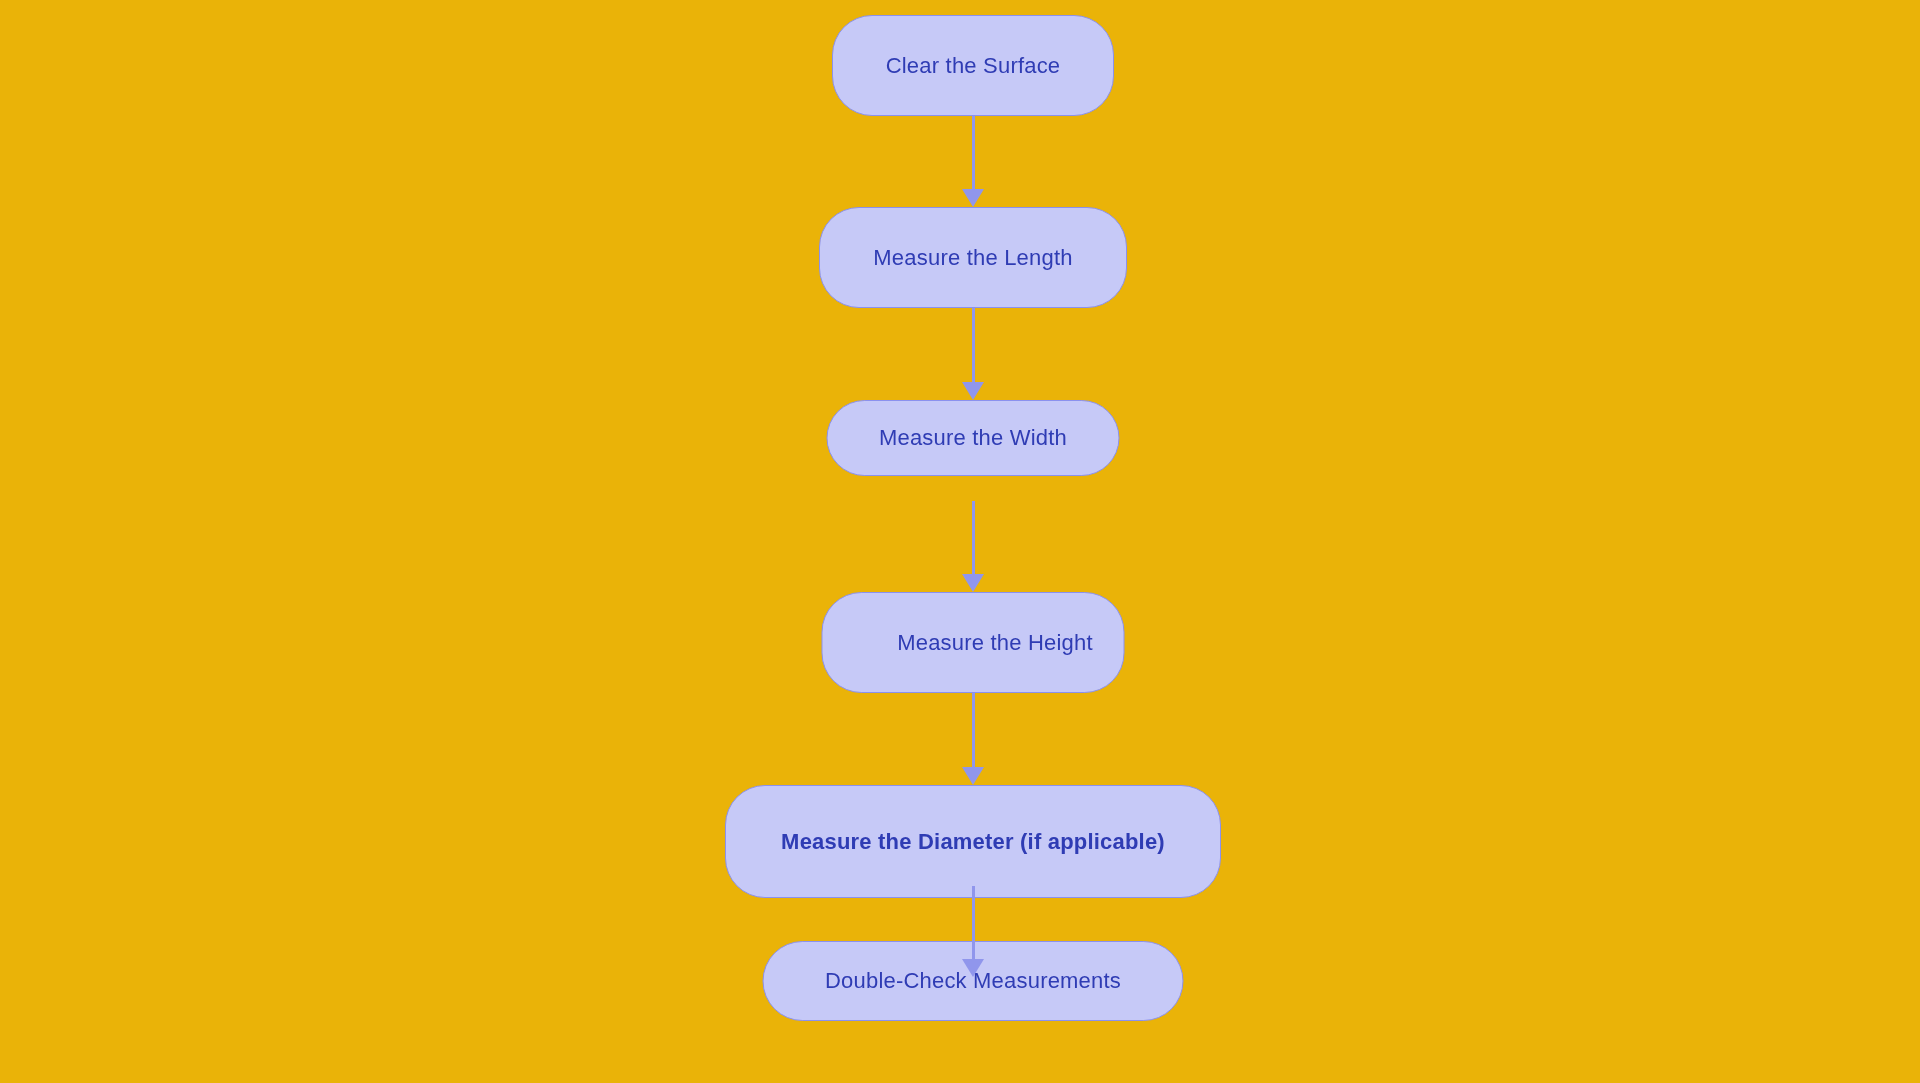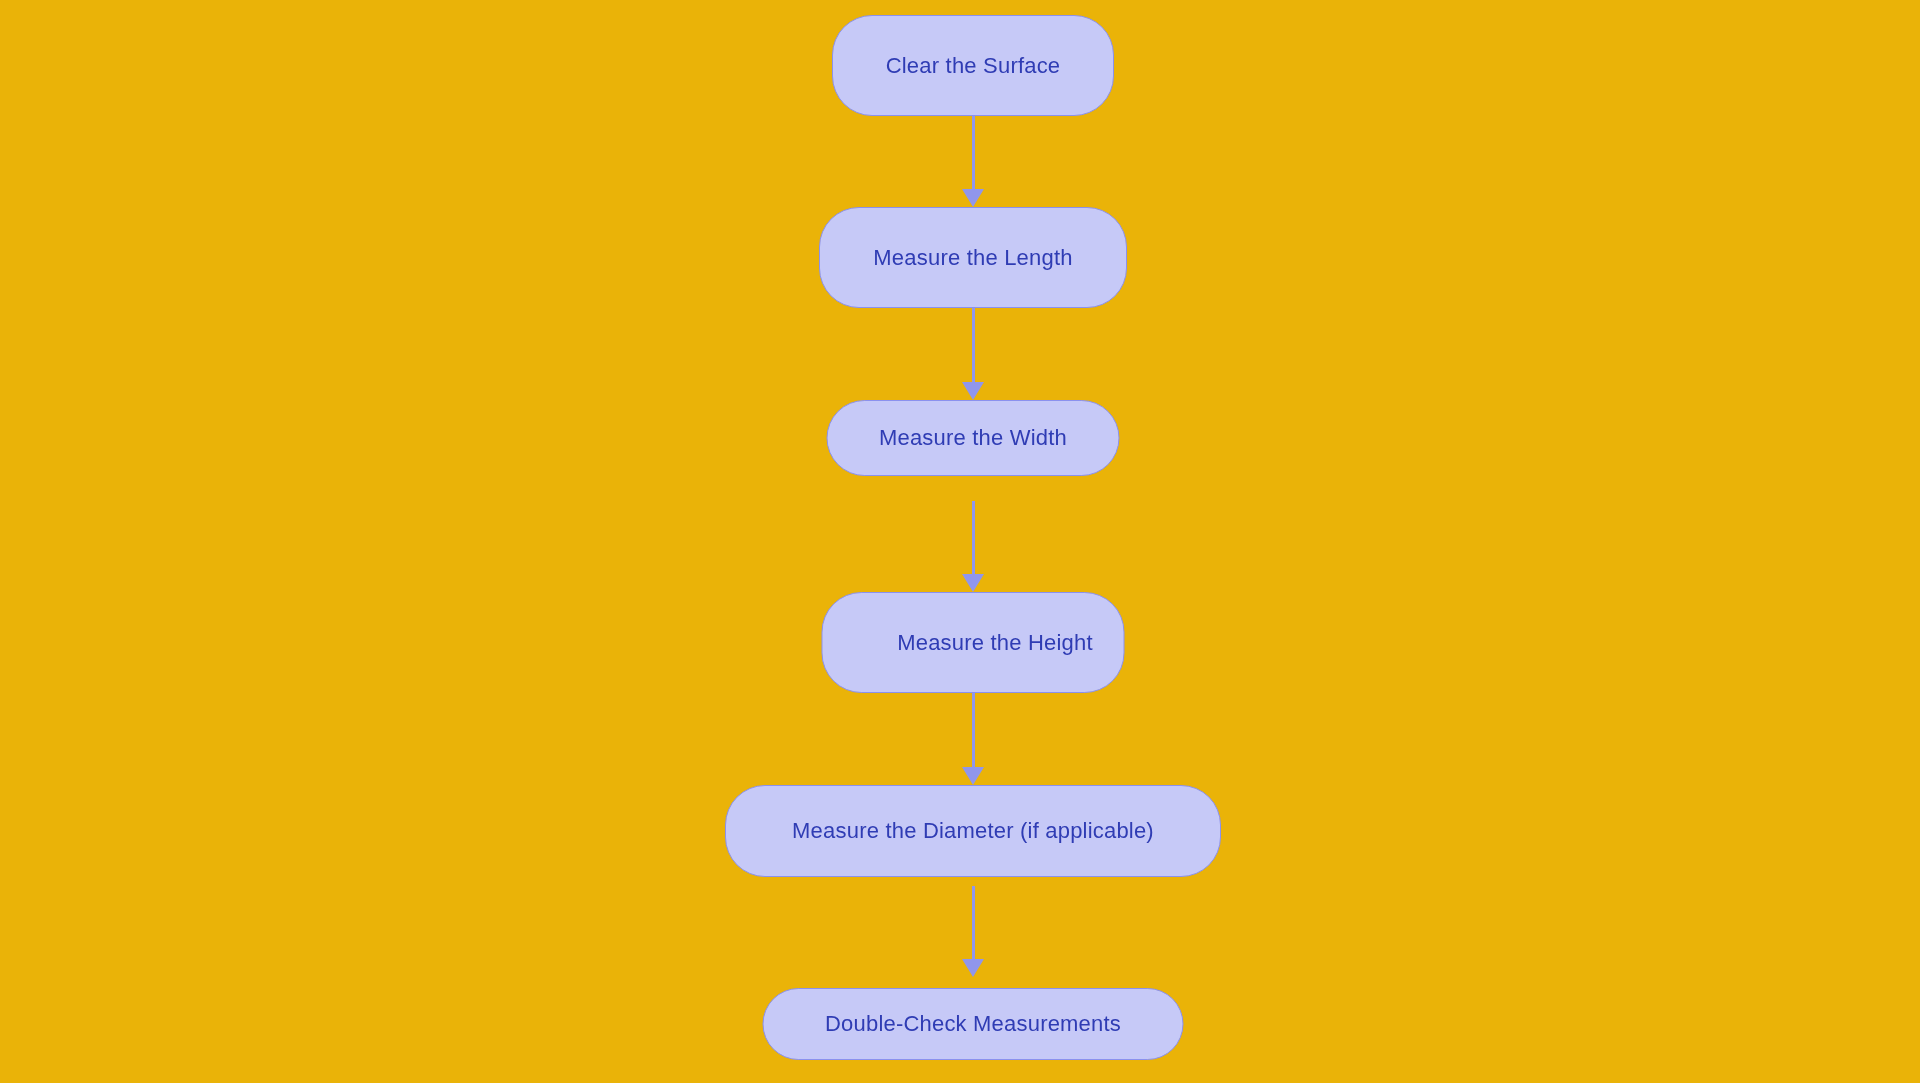--- a/index.html
+++ b/index.html
@@ -57,24 +57,24 @@
       </div>
       <div class="flow-node" style="left: 973px; top: 207px; width: 308px; height: 101px; background: rgb(198, 201, 247); border-color: rgb(139, 145, 238); color: rgb(47, 60, 180); text-align: right;">
         <span>Measure the Length</span>
       </div>
       <div class="flow-node" style="left: 973px; top: 400px; width: 293px; height: 76px; background: rgb(198, 201, 247); border-color: rgb(139, 145, 238); color: rgb(47, 60, 180);">
         <span>Measure the Width</span>
       </div>
       <div class="flow-node" style="left: 973px; top: 592px; width: 303px; height: 101px; background: rgb(198, 201, 247); border-color: rgb(139, 145, 238); color: rgb(47, 60, 180); padding-left: 44px;">
         <span>Measure the Height</span>
       </div>
-      <div class="flow-node" style="left: 973px; top: 785px; width: 496px; height: 92px; background: rgb(198, 201, 247); border-color: rgb(139, 145, 238); color: rgb(47, 60, 180);">
+      <div class="flow-node" style="left: 973px; top: 785px; width: 496px; height: 113px; background: rgb(198, 201, 247); border-color: rgb(139, 145, 238); color: rgb(47, 60, 180); font-weight: bold;">
         <span>Measure the Diameter (if applicable)</span>
       </div>
-      <div class="flow-node" style="left: 973px; top: 988px; width: 421px; height: 72px; background: rgb(198, 201, 247); border-color: rgb(139, 145, 238); color: rgb(47, 60, 180);">
+      <div class="flow-node" style="left: 973px; top: 941px; width: 421px; height: 80px; background: rgb(198, 201, 247); border-color: rgb(139, 145, 238); color: rgb(47, 60, 180);">
         <span>Double-Check Measurements</span>
       </div>
       <div class="flow-arrow" style="left: 973px; top: 116px;">
         <div class="stem" style="height: 73px; background: rgb(144, 150, 236);"></div>
         <div class="head" style="border-top-width: 18px; border-top-color: rgb(144, 150, 236);"></div>
       </div>
       <div class="flow-arrow" style="left: 973px; top: 308px;">
         <div class="stem" style="height: 74px; background: rgb(144, 150, 236);"></div>
         <div class="head" style="border-top-width: 18px; border-top-color: rgb(144, 150, 236);"></div>
       </div>

